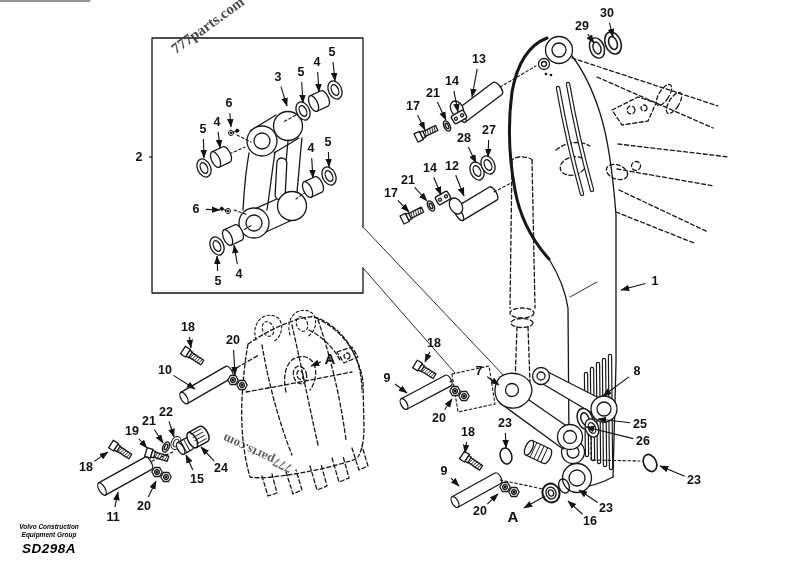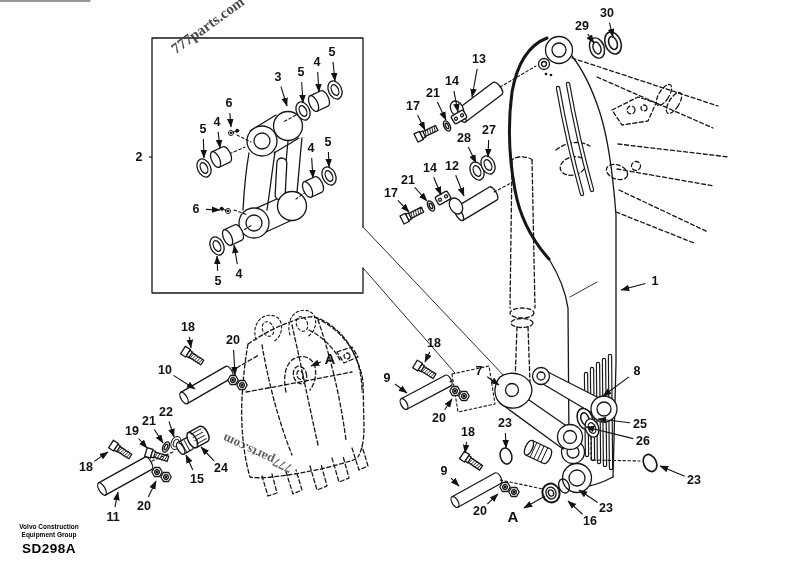--- a/index.html
+++ b/index.html
@@ -13,21 +13,21 @@
   .heavy{stroke-width:3;}
   .dash{stroke-dasharray:4,2.6;}
   .dash2{stroke-dasharray:2.6,2.4;stroke-width:1.1;}
   .slot-b{stroke:#161616;stroke-width:4.4;fill:none;stroke-linecap:round;}
   .slot-w{stroke:#ffffff;stroke-width:2.1;fill:none;stroke-linecap:round;}
   .callout-txt{font-family:"Liberation Sans",sans-serif;font-weight:bold;fill:#111;}
   .wm{position:absolute;color:#3a3a3a;font-weight:bold;white-space:nowrap;
       font-family:"Liberation Serif", serif;}
   #wm-top{left:168px;top:44px;font-size:15px;transform:rotate(-36deg);transform-origin:left top;opacity:.92;}
   #wm-mid{left:196px;top:440px;font-size:13px;transform:rotate(205deg);transform-origin:center;opacity:.8;width:100px;}
-  #footer{position:absolute;left:14px;top:523px;width:70px;color:#000;}
+  #footer{position:absolute;left:14px;top:523px;width:70px;color:#000;font-style:italic;}
   #footer .co{font-size:6.5px;font-weight:bold;text-align:center;line-height:1.25;}
   #footer .code{font-size:13.5px;font-weight:bold;letter-spacing:.5px;margin-top:2px;text-align:center;}
 </style>
 </head>
 <body>
 
 <div id="stage">
 
 <svg width="800" height="565" viewBox="0 0 800 565">
   <defs>

